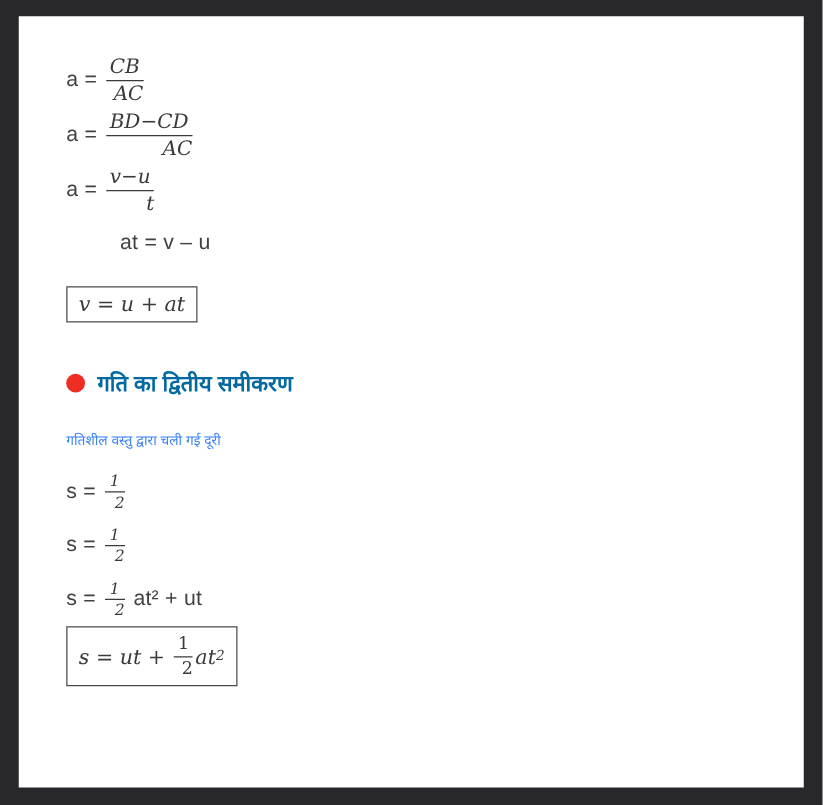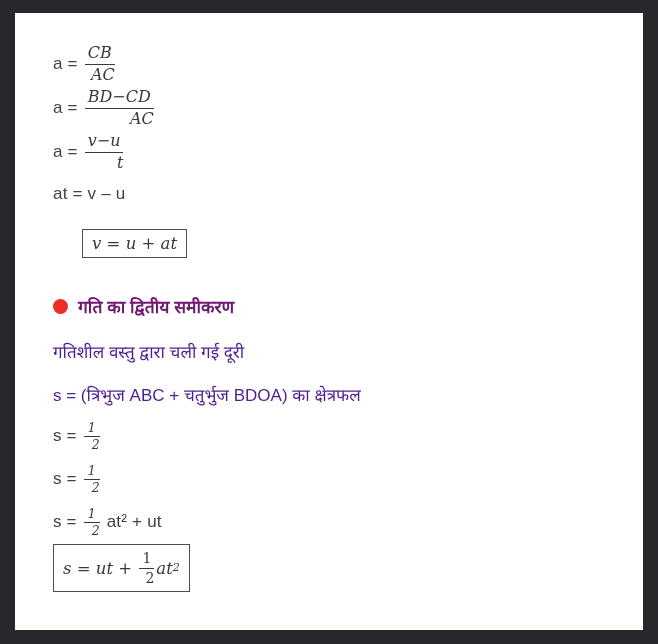--- a/index.html
+++ b/index.html
@@ -16,21 +16,21 @@
   .doc {
     width: 100%; height: 100%;
     background: #ffffff;
     padding: 16px 10px 0 38px;
     overflow: hidden;
   }
   .row { display: flex; align-items: center; }
 
   
   .sans { color: #424242; font-size: 17px; letter-spacing: 0.2px; }
-  .hindi { color: #4c1d95; font-size: 17px; }
+  .hindi { color: #3b82f6; font-size: 11px; }
 
   
   .frac {
     display: inline-block;
     text-align: right;
     font-family: "DejaVu Serif", "Liberation Serif", serif;
     font-style: italic;
     color: #3a3a3a;
     font-size: 16px;
     line-height: 1.15;
@@ -62,21 +62,21 @@
   }
   .boxed .frac { margin: 0 2px; font-size: 14px; }
   .boxed sup { font-size: 11px; font-style: italic; vertical-align: super; line-height: 0; }
 
   .heading-row { margin-top: 37px; height: 24px; display: flex; align-items: center; }
   .bullet {
     width: 15px; height: 15px; border-radius: 50%;
     background: #ee2e24; display: inline-block; margin-right: 10px;
     flex: 0 0 auto;
   }
-  .heading-label { font-weight: bold; font-size: 17.5px; color: #701a75; }
+  .heading-label { font-weight: bold; font-size: 17.5px; color: #0369a1; }
 </style>
 </head>
 <body>
 
 <div class="frame">
   <div class="doc">
 
     <div class="row eqrow" style="margin-top:14px;">
       <span class="sans">a =</span>
       <span class="frac">
@@ -94,43 +94,40 @@
     </div>
 
     <div class="row eqrow">
       <span class="sans">a =</span>
       <span class="frac">
         <span class="num">v−u</span>
         <span class="den">t</span>
       </span>
     </div>
 
-    <div class="row txtrow" style="margin-top:10px;">
+    <div class="row txtrow" style="margin-top:10px;margin-left:43px;">
       <span class="sans">at = v – u</span>
     </div>
 
-    <div class="row" style="margin-top:24px; height:28px;margin-left:29px;">
+    <div class="row" style="margin-top:24px; height:28px;">
       <span class="boxed">
         <span>v = u + at</span>
       </span>
     </div>
 
     <div class="heading-row">
       <span class="bullet"></span>
       <span class="heading-label">गति का द्वितीय समीकरण</span>
     </div>
 
     <div class="row" style="margin-top:21px; height:24px;">
       <span class="hindi">गतिशील वस्तु द्वारा चली गई दूरी</span>
     </div>
 
 
-    <div class="row" style="margin-top:19px; height:24px;">
-      <span class="hindi">s = (त्रिभुज ABC + चतुर्भुज BDOA) का क्षेत्रफल</span>
-    </div>
 
     <div class="row srow" style="margin-top:14px;">
       <span class="sans">s =</span>
       <span class="frac small">
         <span class="num">1</span>
         <span class="den">2</span>
       </span>
     </div>
 
     <div class="row srow" style="margin-top:11px;">

